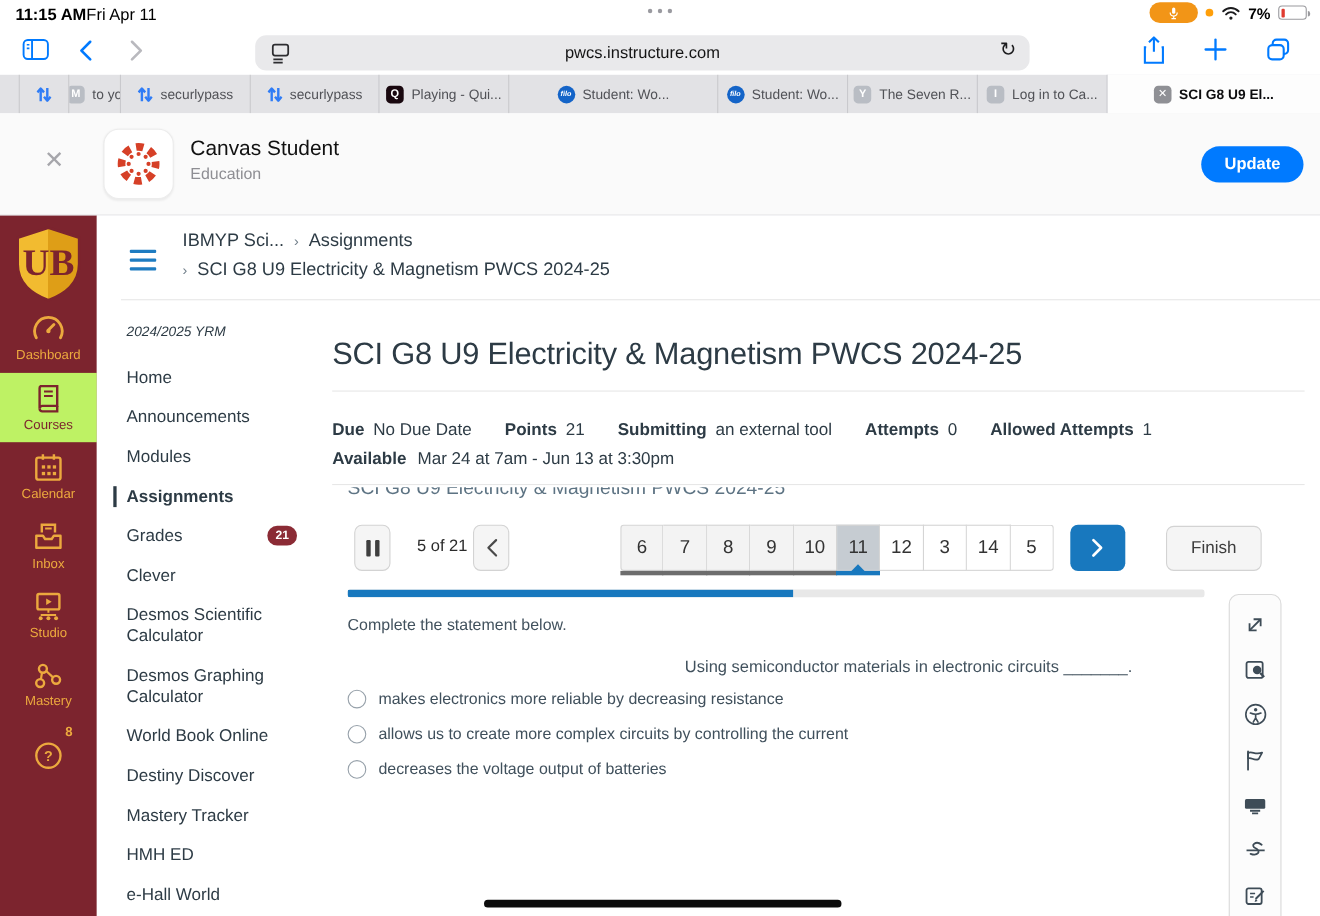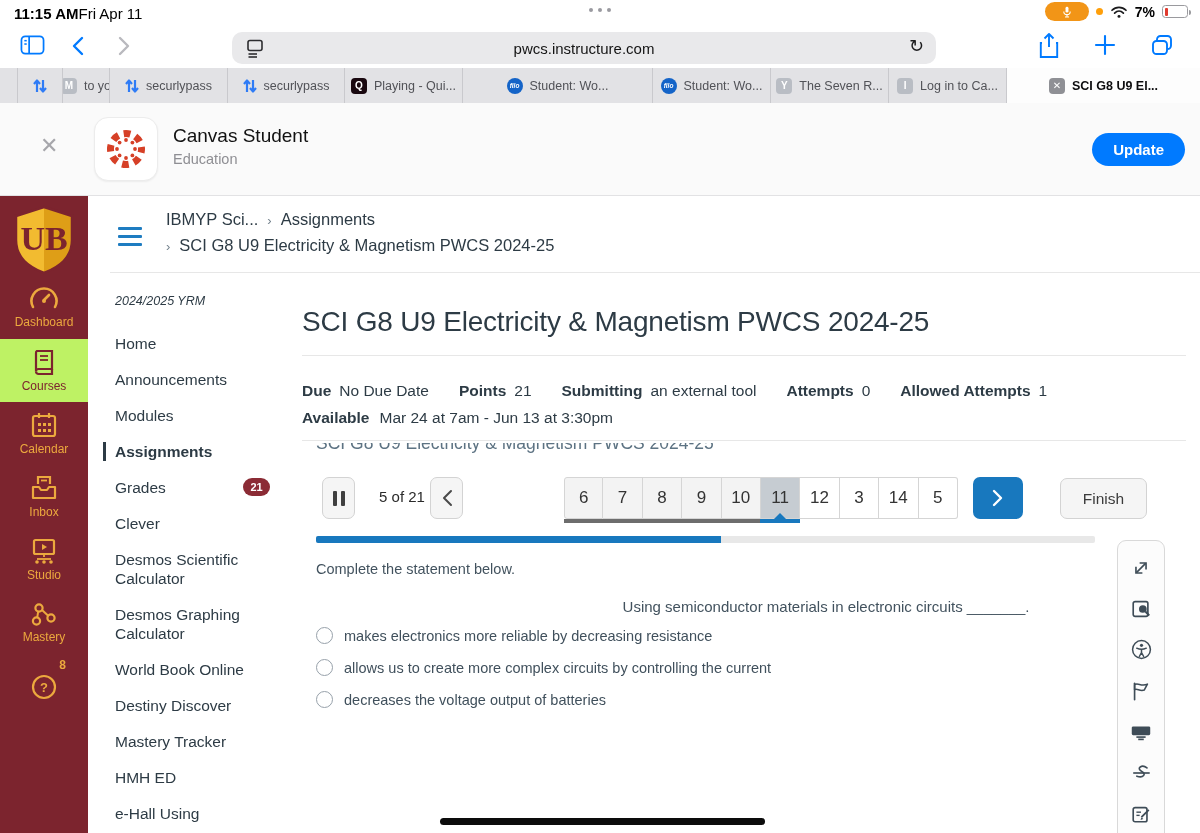--- a/index.html
+++ b/index.html
@@ -395,21 +395,21 @@
       <div class="cnav-item">Modules</div>
       <div class="cnav-item active">Assignments</div>
       <div class="cnav-item"><span>Grades</span><span class="cnav-badge">21</span></div>
       <div class="cnav-item">Clever</div>
       <div class="cnav-item">Desmos Scientific Calculator</div>
       <div class="cnav-item">Desmos Graphing Calculator</div>
       <div class="cnav-item">World Book Online</div>
       <div class="cnav-item">Destiny Discover</div>
       <div class="cnav-item">Mastery Tracker</div>
       <div class="cnav-item">HMH ED</div>
-      <div class="cnav-item">e-Hall Using</div>
+      <div class="cnav-item">e-Hall World</div>
     </div>
 
     <div class="main">
       <h1 class="a-title">SCI G8 U9 Electricity &amp; Magnetism PWCS 2024-25</h1>
       <div class="hr hr1"></div>
 
       <div class="details">
         <span><b>Due</b><span>No Due Date</span></span>
         <span><b>Points</b><span>21</span></span>
         <span><b>Submitting</b><span>an external tool</span></span>

